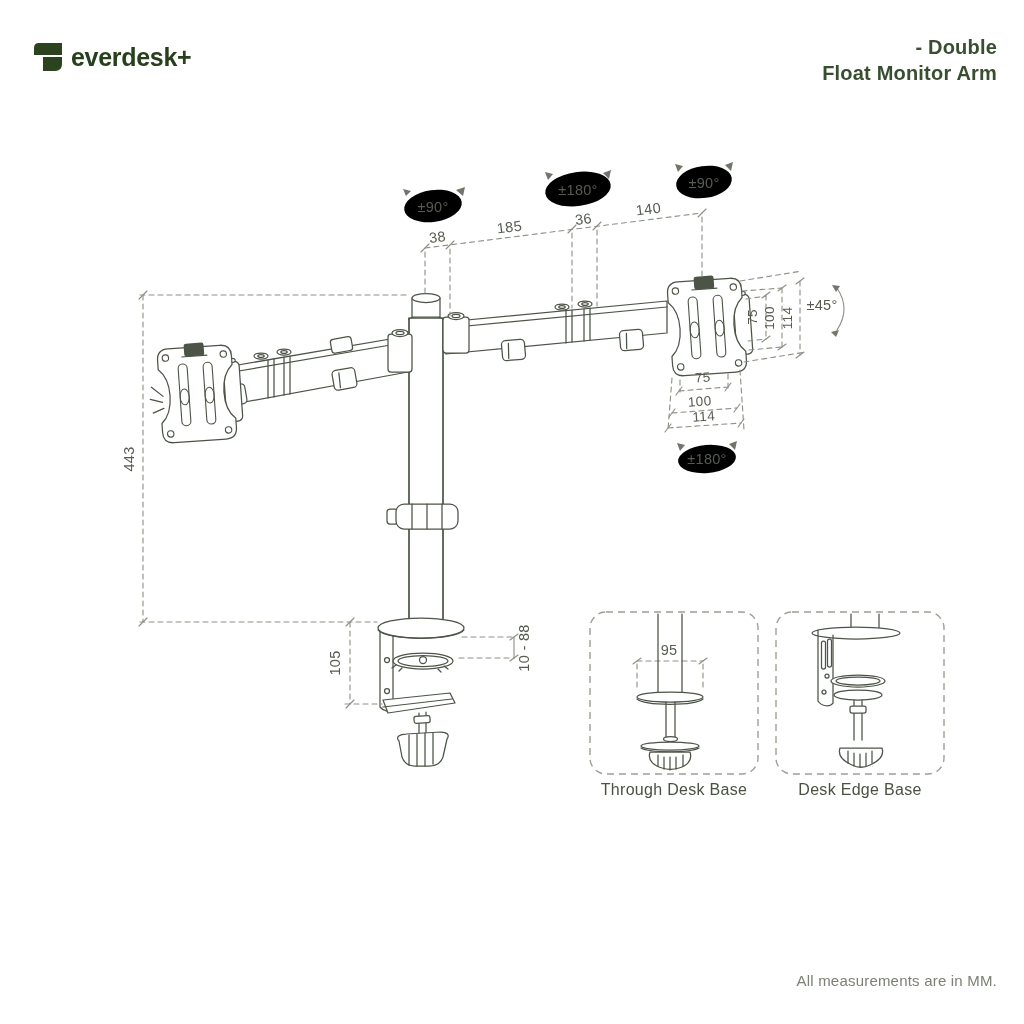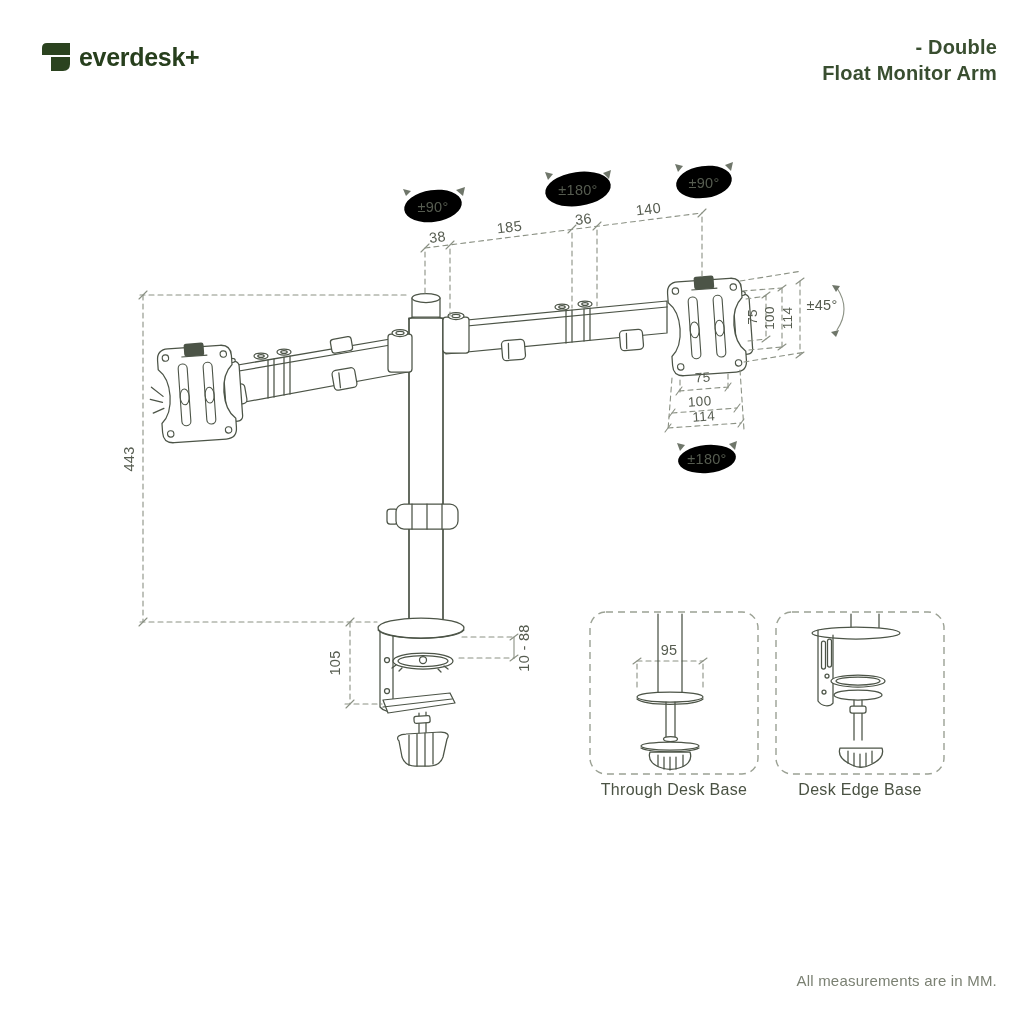--- a/index.html
+++ b/index.html
@@ -3,21 +3,21 @@
 <meta charset="utf-8">
 <style>
   html,body{margin:0;padding:0;background:#fff;}
   .canvas{
     position:relative;width:1024px;height:1024px;background:#ffffff;overflow:hidden;
     font-family:"Liberation Sans","DejaVu Sans",sans-serif;
   }
   .diagram-svg{position:absolute;left:0;top:0;}
 
   
-  .logo{position:absolute;left:41px;top:42px;display:flex;align-items:flex-start;gap:8px;}
+  .logo{position:absolute;left:33px;top:42px;display:flex;align-items:flex-start;gap:8px;}
   .logo-text{font-size:25px;font-weight:700;color:#273f1d;letter-spacing:-0.3px;line-height:30px;}
   .title{position:absolute;right:27px;top:34px;text-align:right;color:#394e30;
          font-size:20px;font-weight:600;line-height:26px;letter-spacing:0.2px;}
   .footer{position:absolute;right:27px;top:972px;color:#7b8173;font-size:15px;
           letter-spacing:0.2px;}
 
   
   .draw path,.draw rect,.draw ellipse,.draw circle,.draw line{
     stroke:#4c5447;stroke-width:1.25;fill:none;stroke-linecap:round;stroke-linejoin:round;}
   .draw .wfill{fill:#ffffff;}

